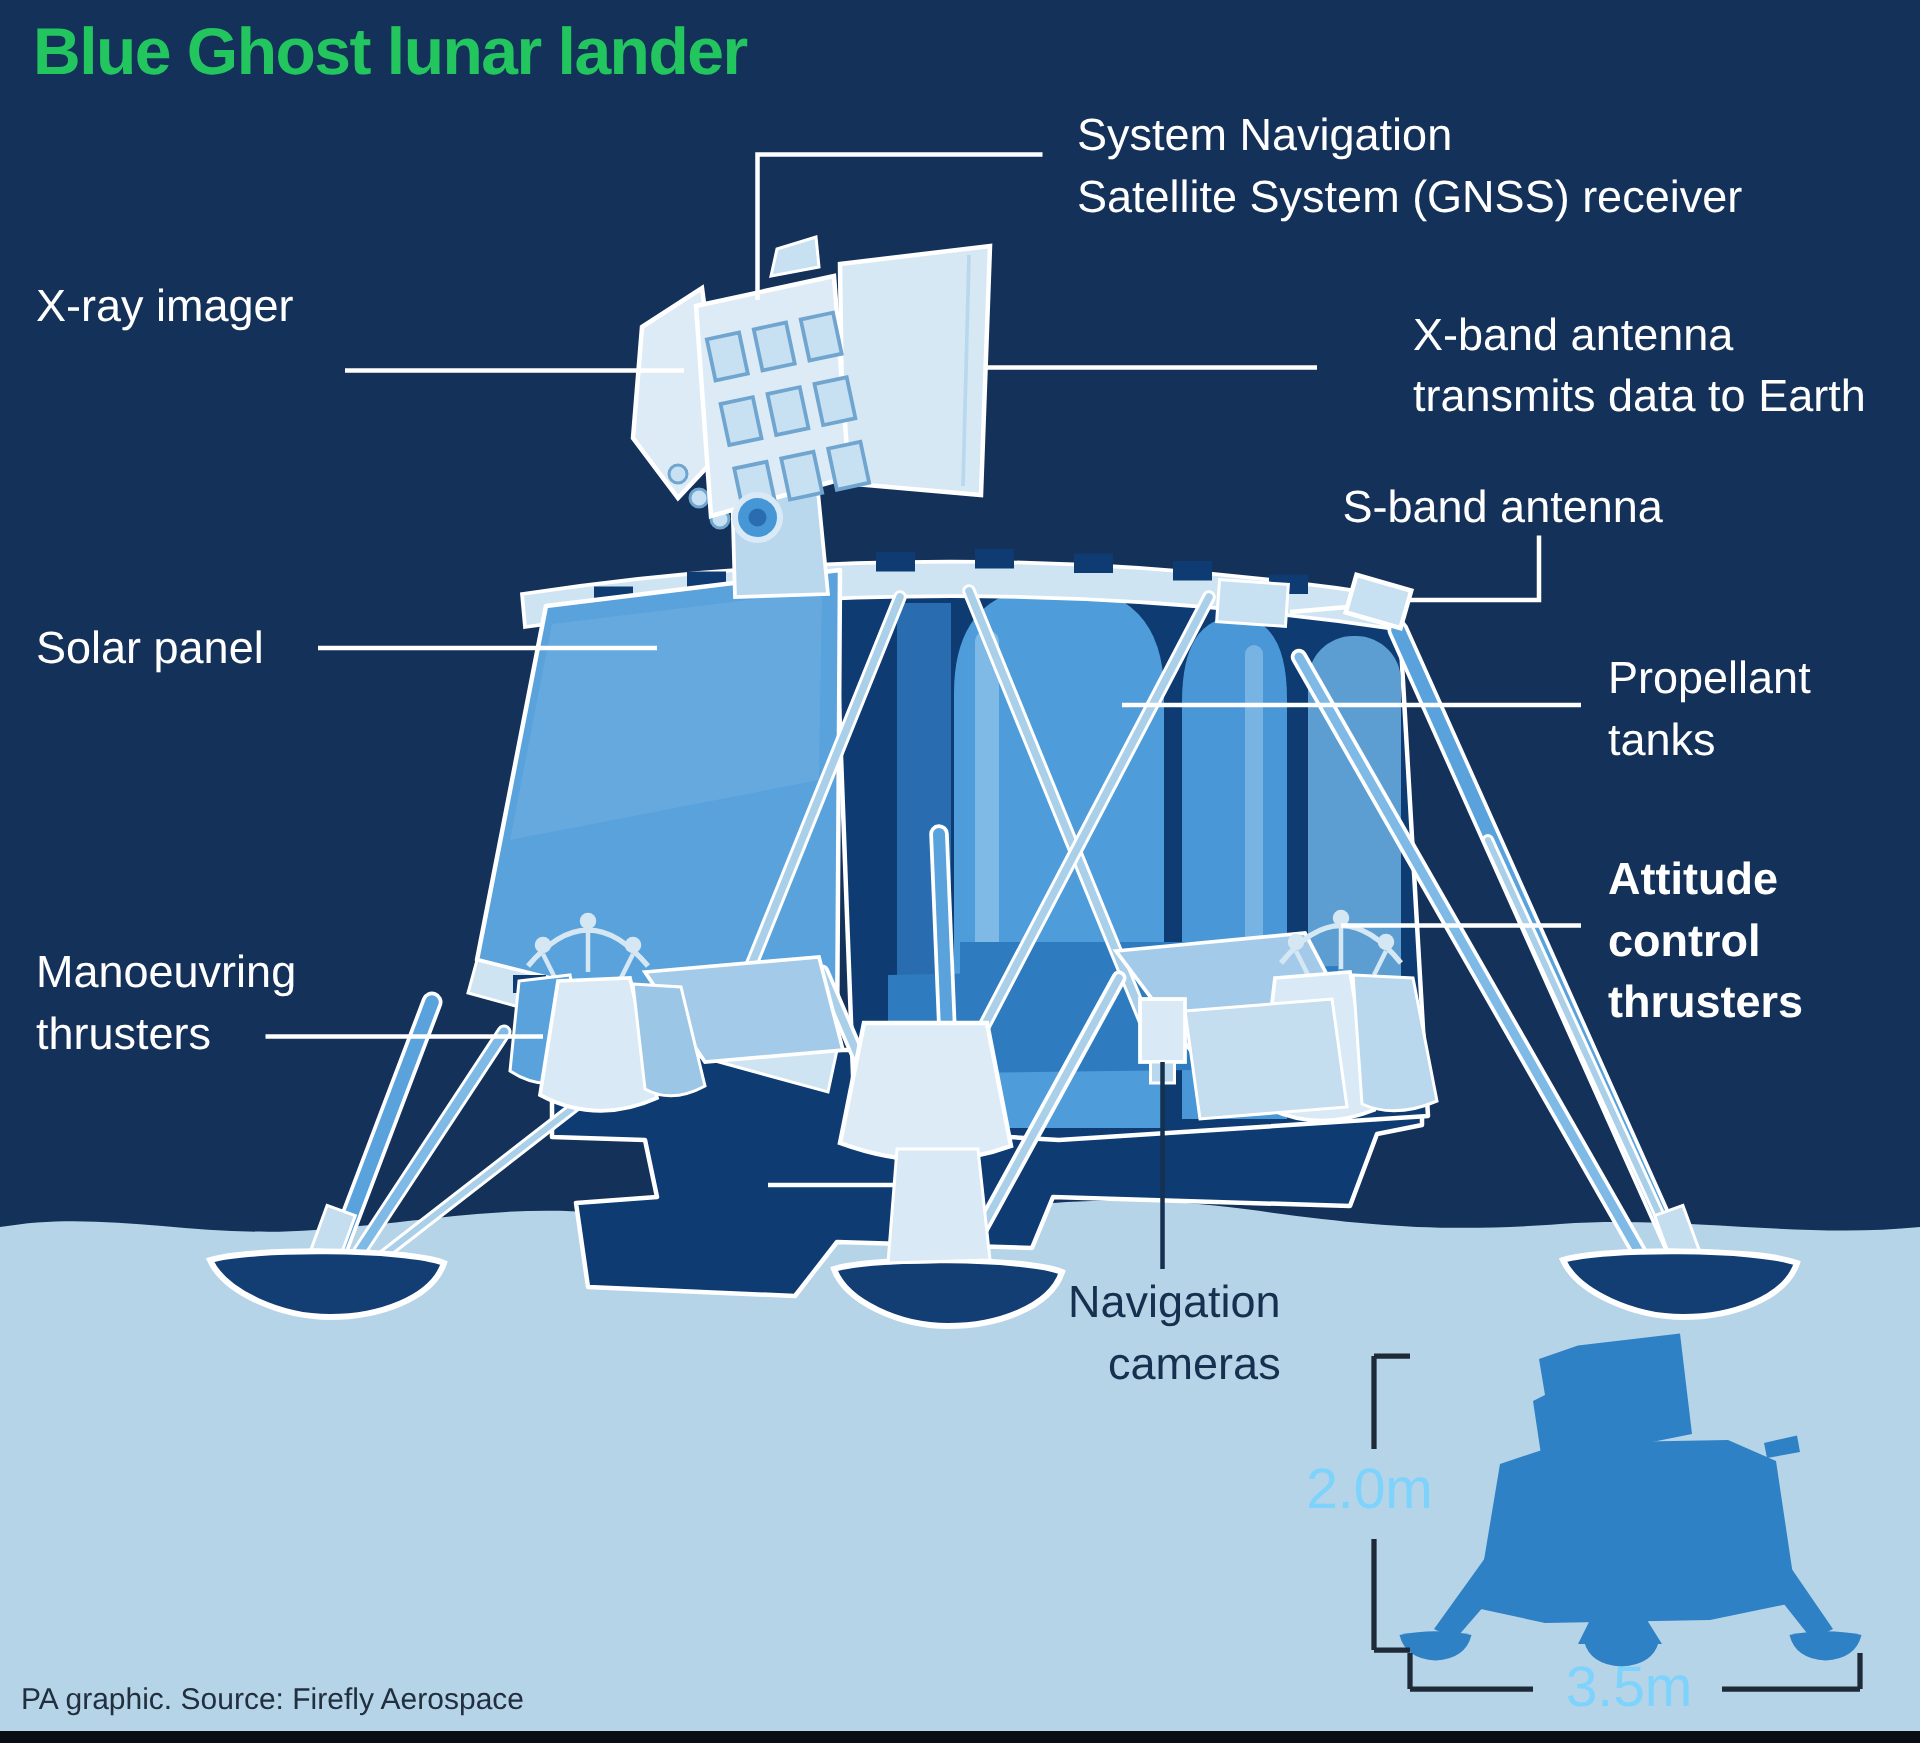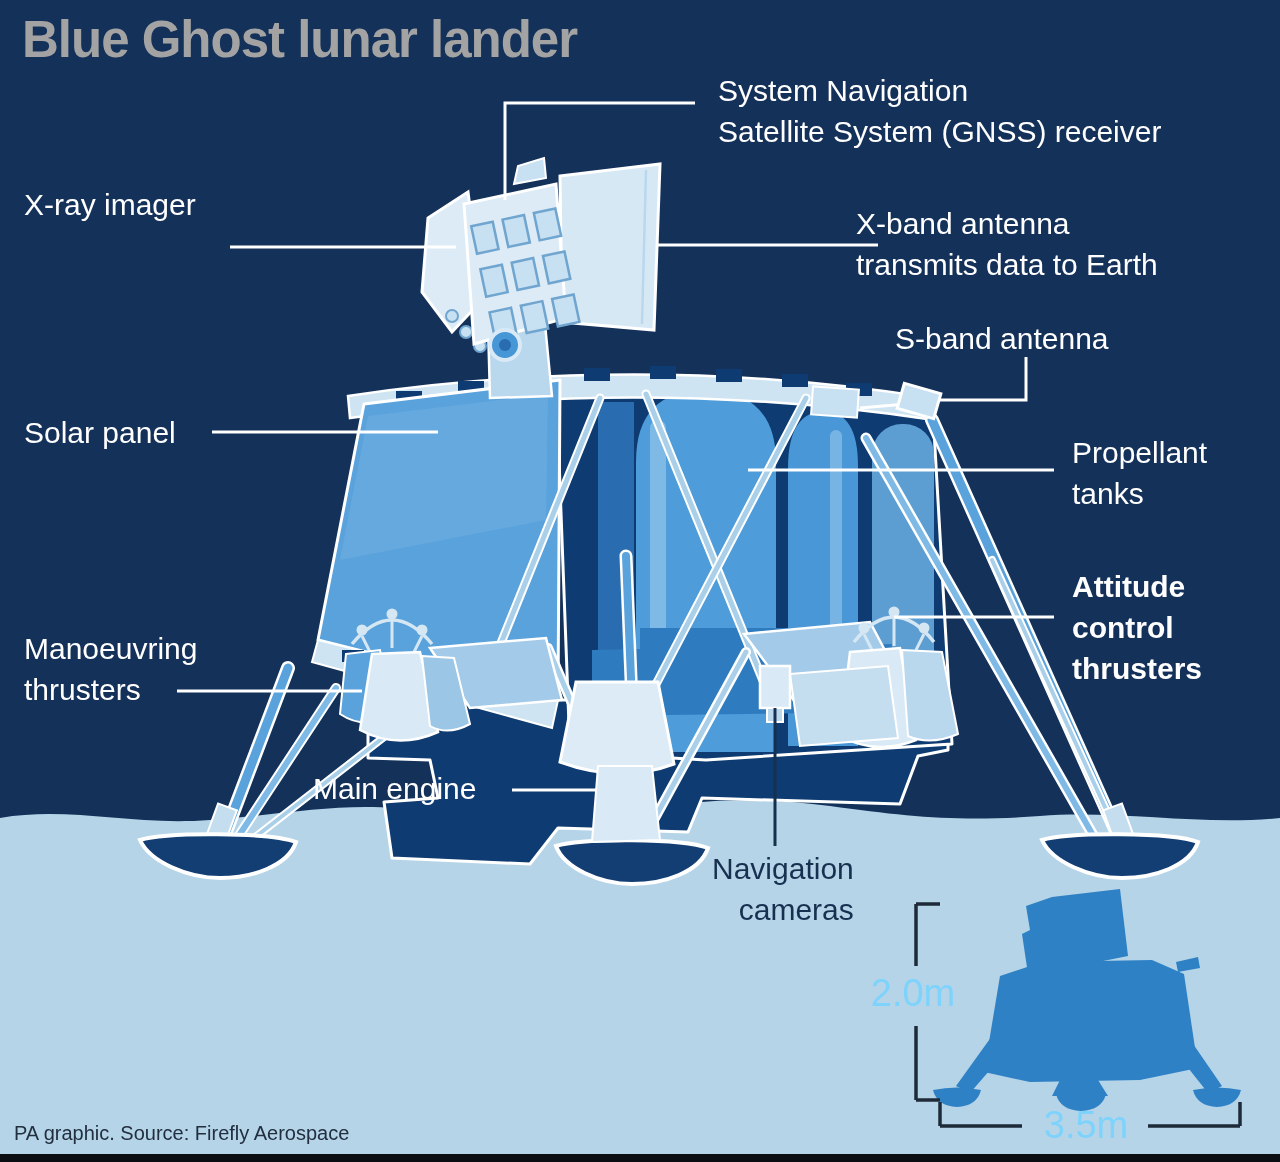--- a/index.html
+++ b/index.html
@@ -1,19 +1,19 @@
 <!DOCTYPE html>
 <html><head>
 <meta charset="utf-8">
 <style>
   html,body{margin:0;padding:0;background:#14315A;}
   .stage{position:relative;width:1280px;height:1162px;overflow:hidden;background:#14315A;
          font-family:"Liberation Sans","DejaVu Sans",sans-serif;}
   svg.art{position:absolute;left:0;top:0;width:1280px;height:1162px;display:block;}
-  .ttl{position:absolute;left:22px;top:10px;font-size:51px;font-weight:700;color:#a3a3a3;letter-spacing:-1px;white-space:nowrap;}
+  .ttl{position:absolute;left:22px;top:10px;font-size:44px;font-weight:700;color:#22c55e;letter-spacing:-1px;white-space:nowrap;}
   .lbl{position:absolute;font-size:30px;line-height:41px;color:#FFFFFF;white-space:nowrap;}
   .lbl span{display:block;}
   .lbl.dark{color:#16304F;}
   .dim{position:absolute;font-size:38px;line-height:1;color:#7dd3fc;text-align:center;white-space:nowrap;}
   .foot{position:absolute;left:14px;top:1122px;font-size:20px;color:#222F3F;white-space:nowrap;}
 </style>
 </head>
 <body>
 
 <div class="stage">
@@ -207,21 +207,21 @@
 
   <div class="lbl" style="left:718px;top:70px;">
     <span>System Navigation</span>
     <span>Satellite System (GNSS) receiver</span>
   </div>
 
   <div class="lbl" style="left:24px;top:184px;">
     <span>X-ray imager</span>
   </div>
 
-  <div class="lbl" style="left:856px;top:203px;">
+  <div class="lbl" style="left:942px;top:203px;">
     <span>X-band antenna</span>
     <span>transmits data to Earth</span>
   </div>
 
   <div class="lbl" style="left:895px;top:318px;">
     <span>S-band antenna</span>
   </div>
 
   <div class="lbl" style="left:24px;top:412px;">
     <span>Solar panel</span>
@@ -236,23 +236,20 @@
     <span>Attitude</span>
     <span>control</span>
     <span>thrusters</span>
   </div>
 
   <div class="lbl" style="left:24px;top:628px;">
     <span>Manoeuvring</span>
     <span>thrusters</span>
   </div>
 
-  <div class="lbl" style="left:313px;top:768px;">
-    <span>Main engine</span>
-  </div>
 
   <div class="lbl dark" style="left:712px;top:848px;text-align:right;">
     <span>Navigation</span>
     <span>cameras</span>
   </div>
 
   <div class="dim" style="left:858px;top:974px;width:110px;">2.0m</div>
   <div class="dim" style="left:1024px;top:1106px;width:124px;">3.5m</div>
 
   <div class="foot">PA graphic. Source: Firefly Aerospace</div>

